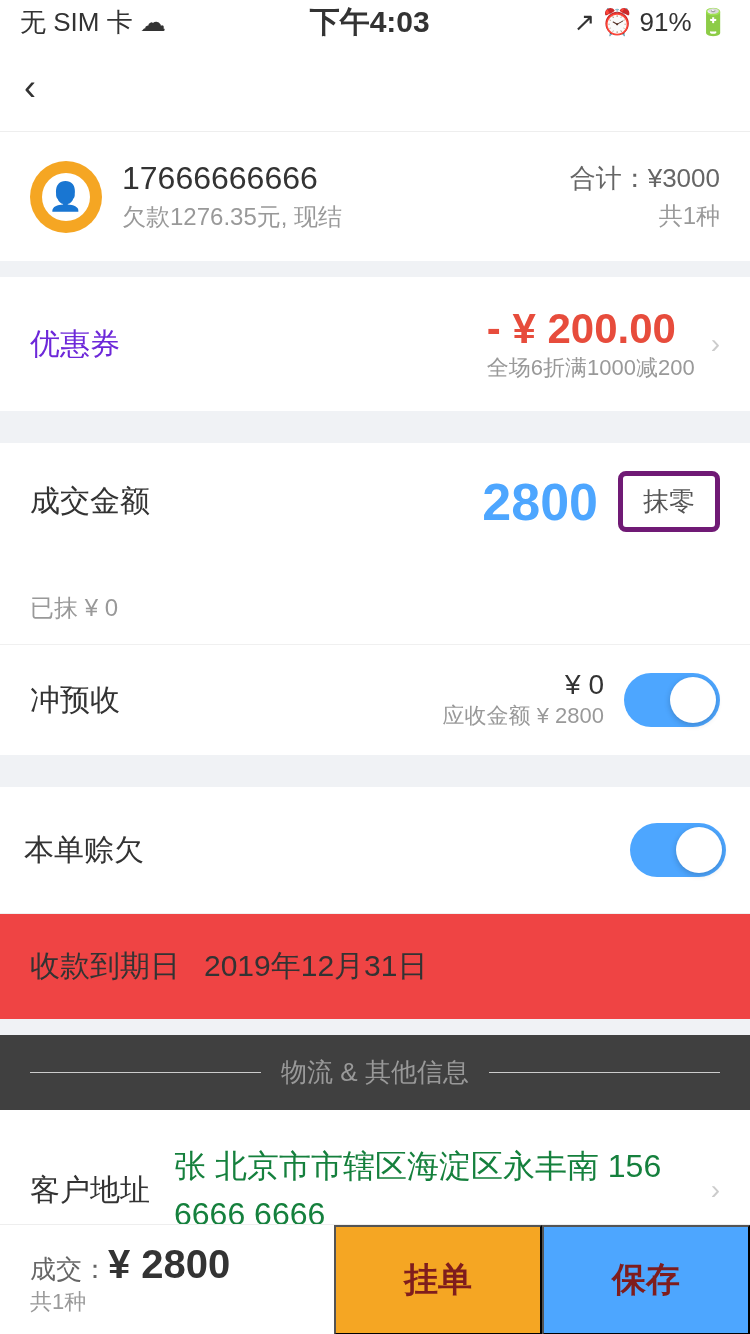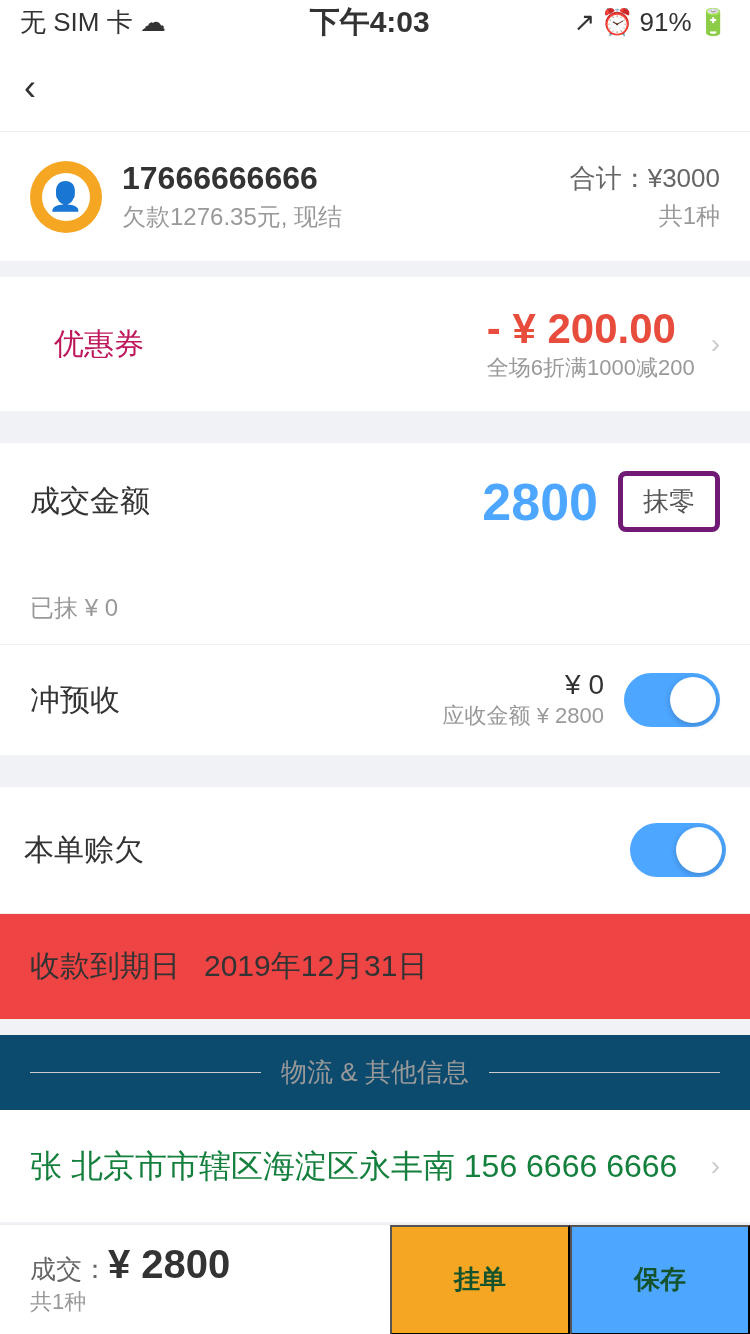--- a/index.html
+++ b/index.html
@@ -83,42 +83,42 @@
       display: flex;
       align-items: center;
       justify-content: center;
     }
     .avatar-inner {
       font-size: 28px;
       color: #f5a623;
     }
     .user-info-phone {
       font-size: 32px;
-      font-weight: 700;
+      font-weight: 400;
       color: #333;
     }
     .user-info-sub {
       font-size: 24px;
       color: #999;
       margin-top: 4px;
     }
     .user-right { text-align: right; }
     .total-label { font-size: 26px; color: #666; }
     .total-count { font-size: 24px; color: #999; margin-top: 4px; }
 
     
     .coupon-row {
       display: flex;
       align-items: center;
       justify-content: space-between;
       padding: 28px 30px;
       background: #fff;
       margin-bottom: 16px;
     }
-    .coupon-label { font-size: 30px; color: #be185d; margin-left: 24px; }
+    .coupon-label { font-size: 30px; color: #6d28d9; }
     .coupon-right { display: flex; align-items: center; gap: 10px; }
     .coupon-discount { font-size: 42px; color: #e74c3c; font-weight: 600; }
     .coupon-desc { font-size: 22px; color: #999; text-align: right; }
     .chevron { font-size: 28px; color: #ccc; margin-left: 6px; }
 
     
     .section-divider { height: 16px; background: #f0f2f5; }
 
     
     .amount-section {
@@ -209,21 +209,21 @@
     }
     .duedate-label { font-size: 30px; color: #333; }
     .duedate-value { font-size: 30px; color: #333; }
 
     
     .section-header {
       display: flex;
       align-items: center;
       justify-content: center;
       padding: 20px 30px;
-      background: #0c4a6e;
+      background: #404040;
       margin-top: 16px;
       gap: 20px;
     }
     .section-header-line {
       flex: 1;
       height: 1px;
       background: #ccc;
     }
     .section-header-text {
       font-size: 26px;
@@ -258,27 +258,27 @@
     }
     .footer-info {
       flex: 1;
       padding: 0 30px;
     }
     .footer-deal { font-size: 26px; color: #666; }
     .footer-amount { font-size: 40px; font-weight: 600; color: #333; }
     .footer-count { font-size: 22px; color: #999; }
     .footer-btn {
       height: 110px;
-      width: 180px;
-      display: flex;
-      align-items: center;
-      justify-content: center;
-      font-size: 26px;
+      width: 208px;
+      display: flex;
+      align-items: center;
+      justify-content: center;
+      font-size: 34px;
       font-weight: 600;
-      color: #14532d;
+      color: #7f1d1d;
       cursor: pointer;
     }
     .btn-pending { background: #f5a623; }
     .btn-save { background: #4da6ff; }
   </style>
 </head>
 <body>
 
 <div class="status-bar">
   <div class="status-left">
@@ -368,20 +368,21 @@
   <span class="duedate-value">2019年12月31日</span>
 </div>
 
 <div class="section-header">
   <div class="section-header-line"></div>
   <span class="section-header-text">物流 &amp; 其他信息</span>
   <div class="section-header-line"></div>
 </div>
 
 <div class="address-row">
+  <span class="address-label">客户地址</span>
   <span class="address-value">张 北京市市辖区海淀区永丰南 156 6666 6666</span>
   <span class="chevron">›</span>
 </div>
 
 <div class="bottom-spacer"></div>
 
 <div class="footer">
   <div class="footer-info">
     <div class="footer-deal">
       <span>成交：</span><span class="footer-amount">¥ 2800</span>

